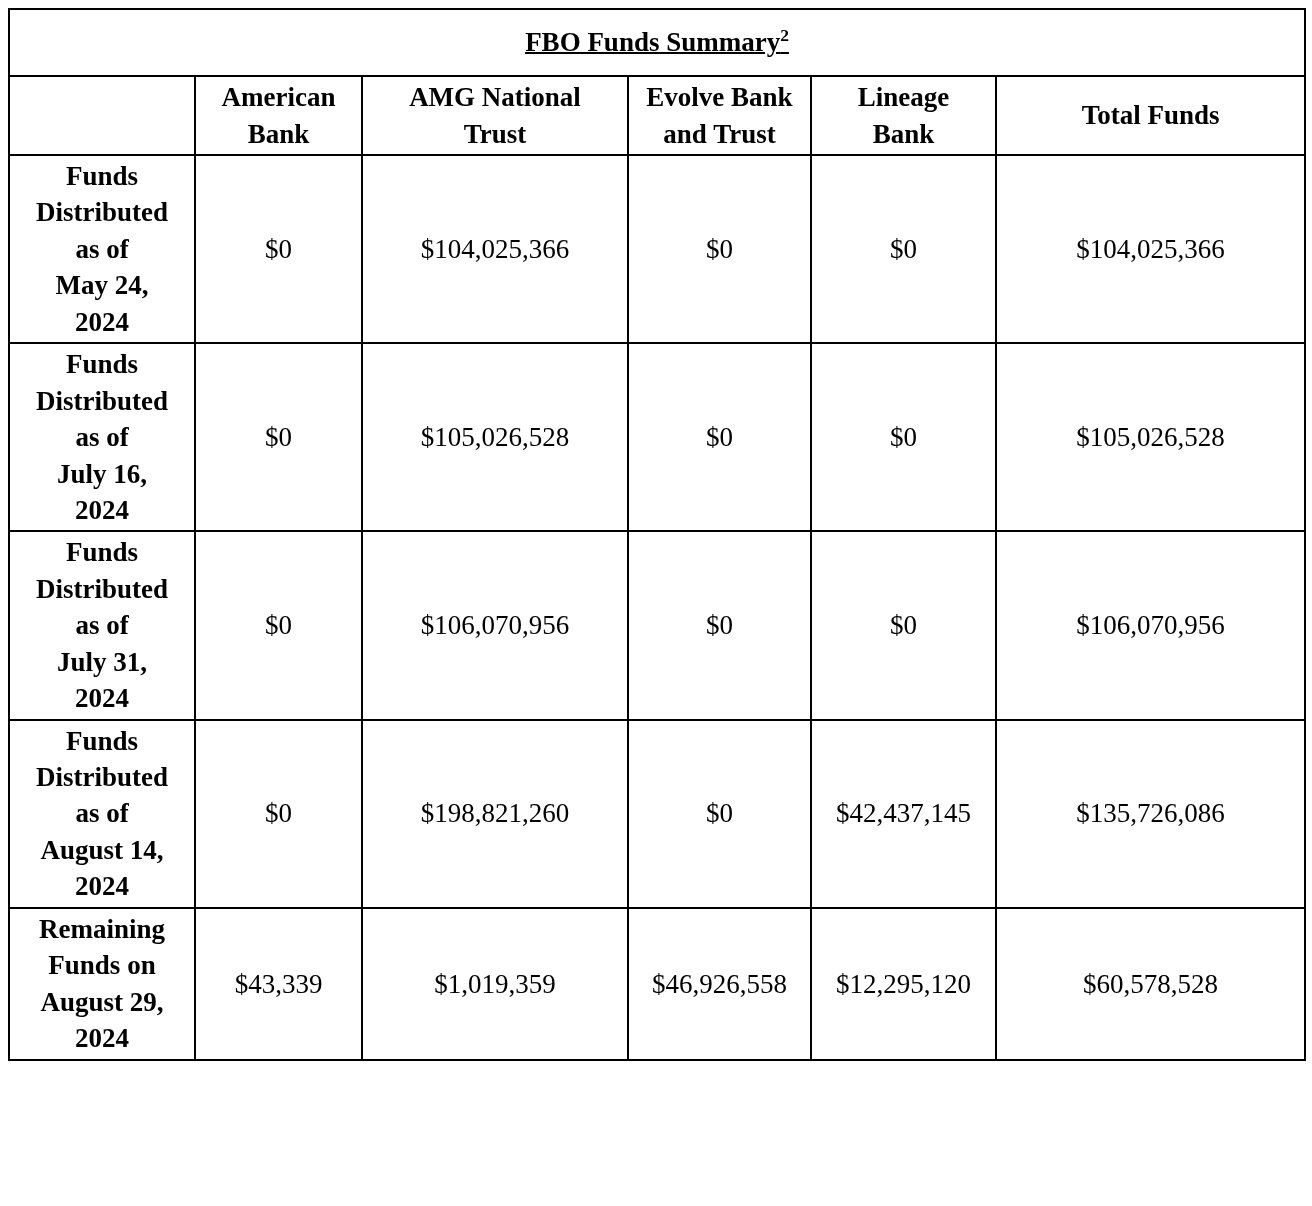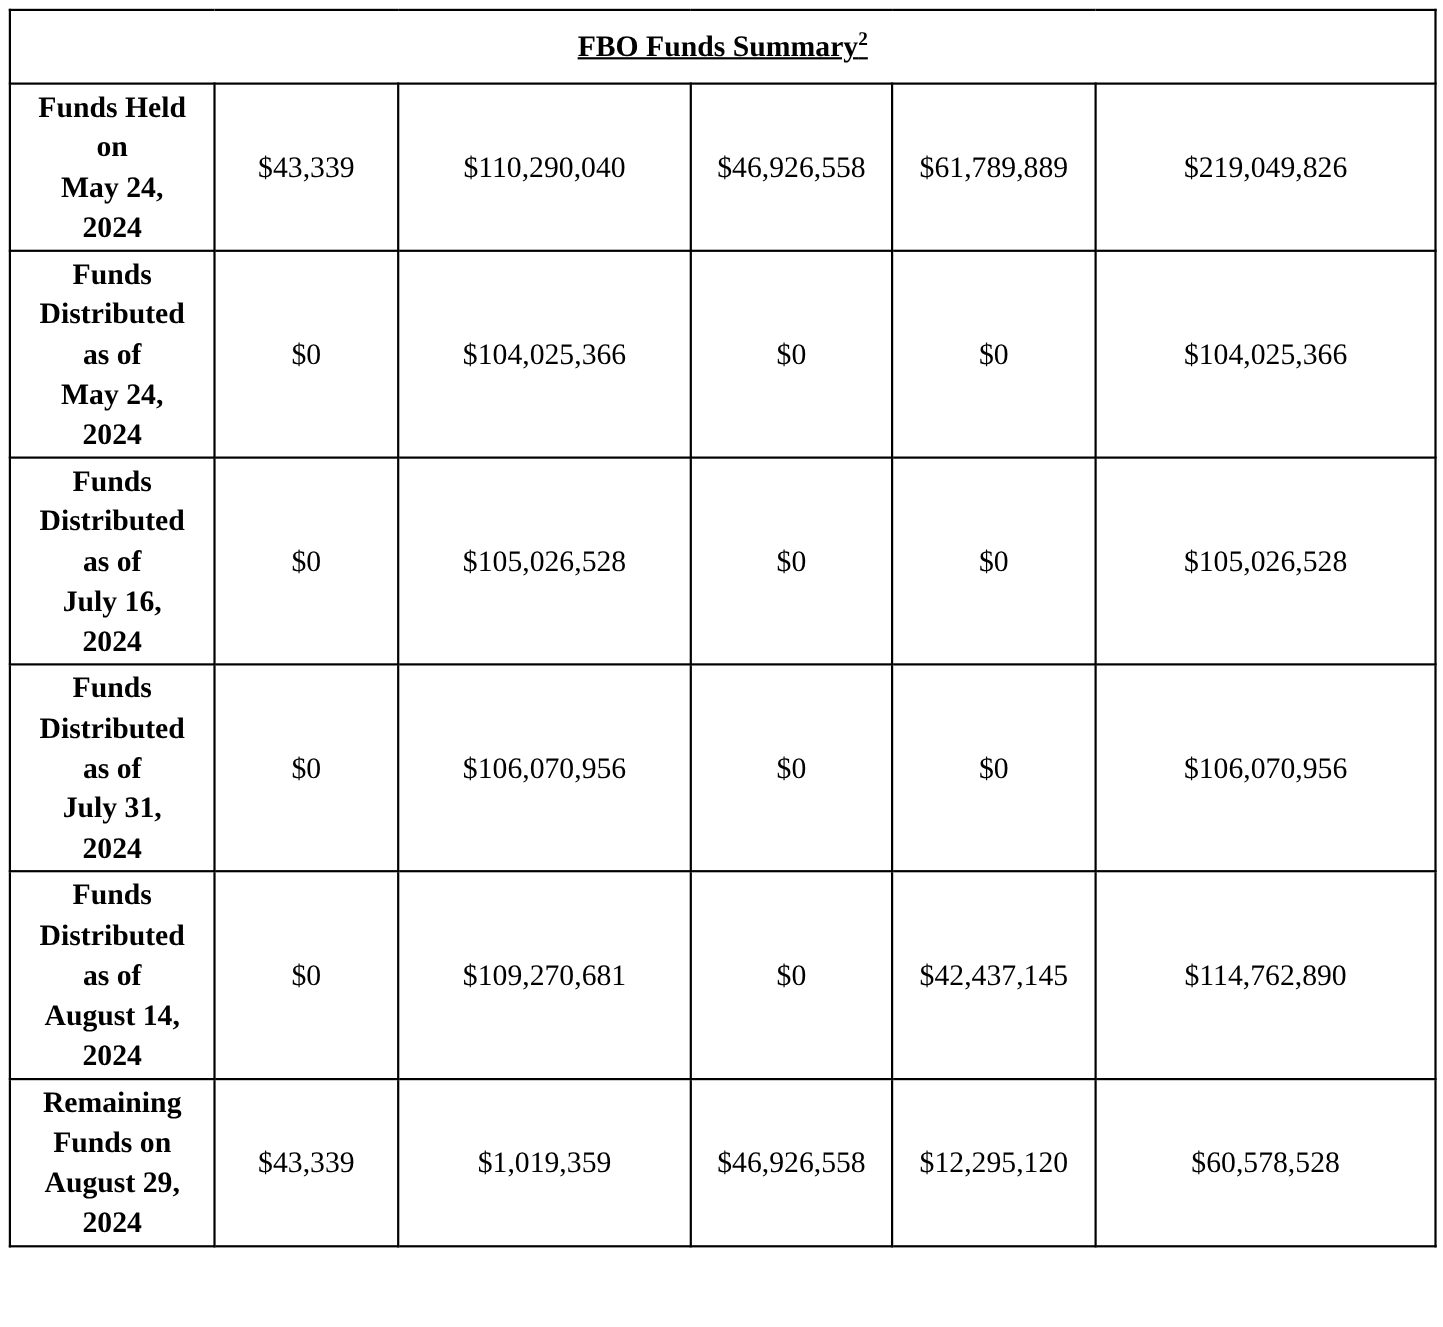--- a/index.html
+++ b/index.html
@@ -76,32 +76,33 @@
     <col style="width:309px">
   </colgroup>
 
   <tbody>
       <tr>
     <td class="title-cell" colspan="6">
       <span class="title-underline"><span>FBO Funds Summary</span><span class="title-sup">2</span></span>
     </td>
   </tr>
 
+  <tr>
+    <td class="header-cell"></td>
+    <td class="header-cell">American
+Bank</td>
+    <td class="header-cell">AMG National
+Trust</td>
+    <td class="header-cell">Evolve Bank
+and Trust</td>
+    <td class="header-cell">Lineage
+Bank</td>
+    <td class="header-cell">Total Funds</td>
+  </tr>
 
-  <tr class="row-h149">
-    <td class="row-label-cell">Funds Held
-on
-May 24,
-2024</td>
-    <td class="value-cell">$43,339</td>
-    <td class="value-cell">$110,290,040</td>
-    <td class="value-cell">$46,926,558</td>
-    <td class="value-cell">$61,789,889</td>
-    <td class="value-cell">$219,049,826</td>
-  </tr>
 
   <tr class="row-h186">
     <td class="row-label-cell">Funds
 Distributed
 as of
 May 24,
 2024</td>
     <td class="value-cell">$0</td>
     <td class="value-cell">$104,025,366</td>
     <td class="value-cell">$0</td>
@@ -135,24 +136,24 @@
     <td class="value-cell">$106,070,956</td>
   </tr>
 
   <tr class="row-h186">
     <td class="row-label-cell">Funds
 Distributed
 as of
 August 14,
 2024</td>
     <td class="value-cell">$0</td>
-    <td class="value-cell">$109,270,681</td>
+    <td class="value-cell">$198,821,260</td>
     <td class="value-cell">$0</td>
     <td class="value-cell">$42,437,145</td>
-    <td class="value-cell">$114,762,890</td>
+    <td class="value-cell">$135,726,086</td>
   </tr>
 
   <tr class="row-h152">
     <td class="row-label-cell">Remaining
 Funds on
 August 29,
 2024</td>
     <td class="value-cell">$43,339</td>
     <td class="value-cell">$1,019,359</td>
     <td class="value-cell">$46,926,558</td>

